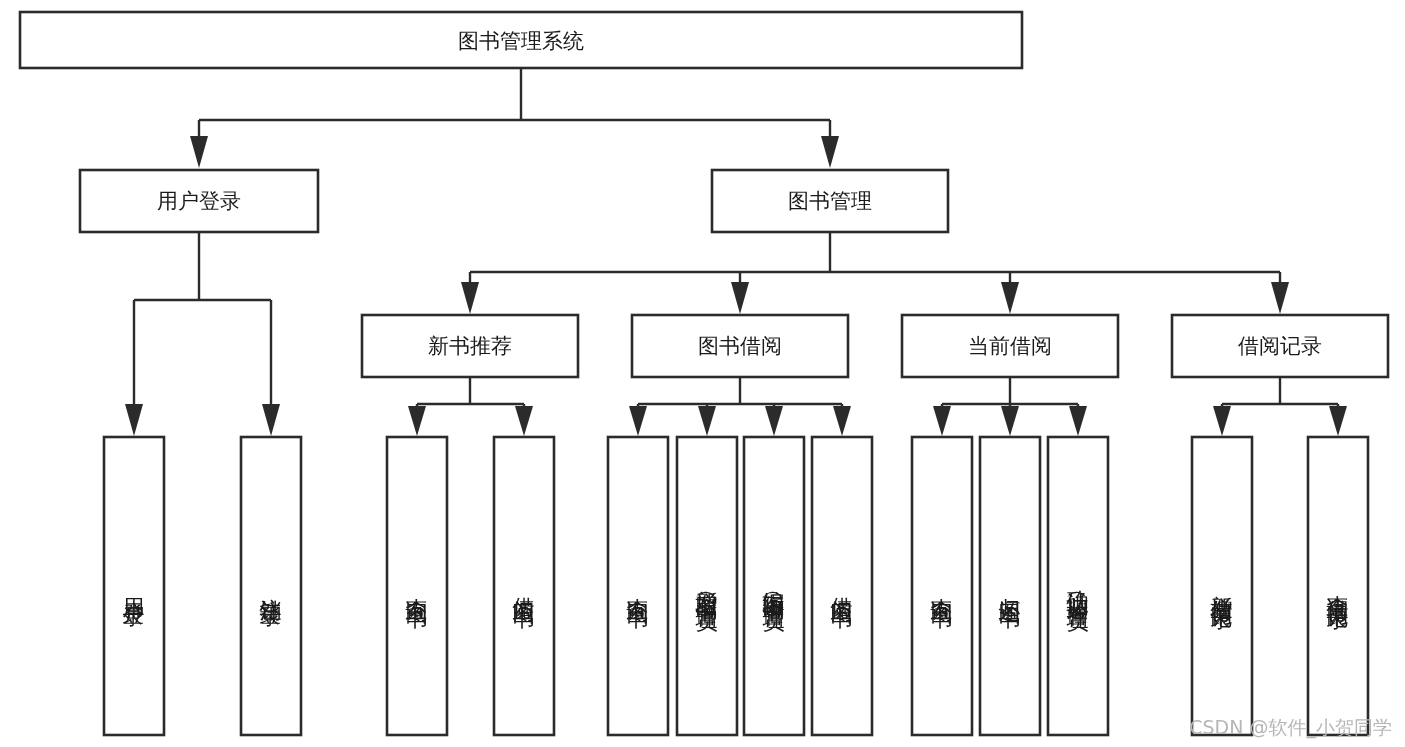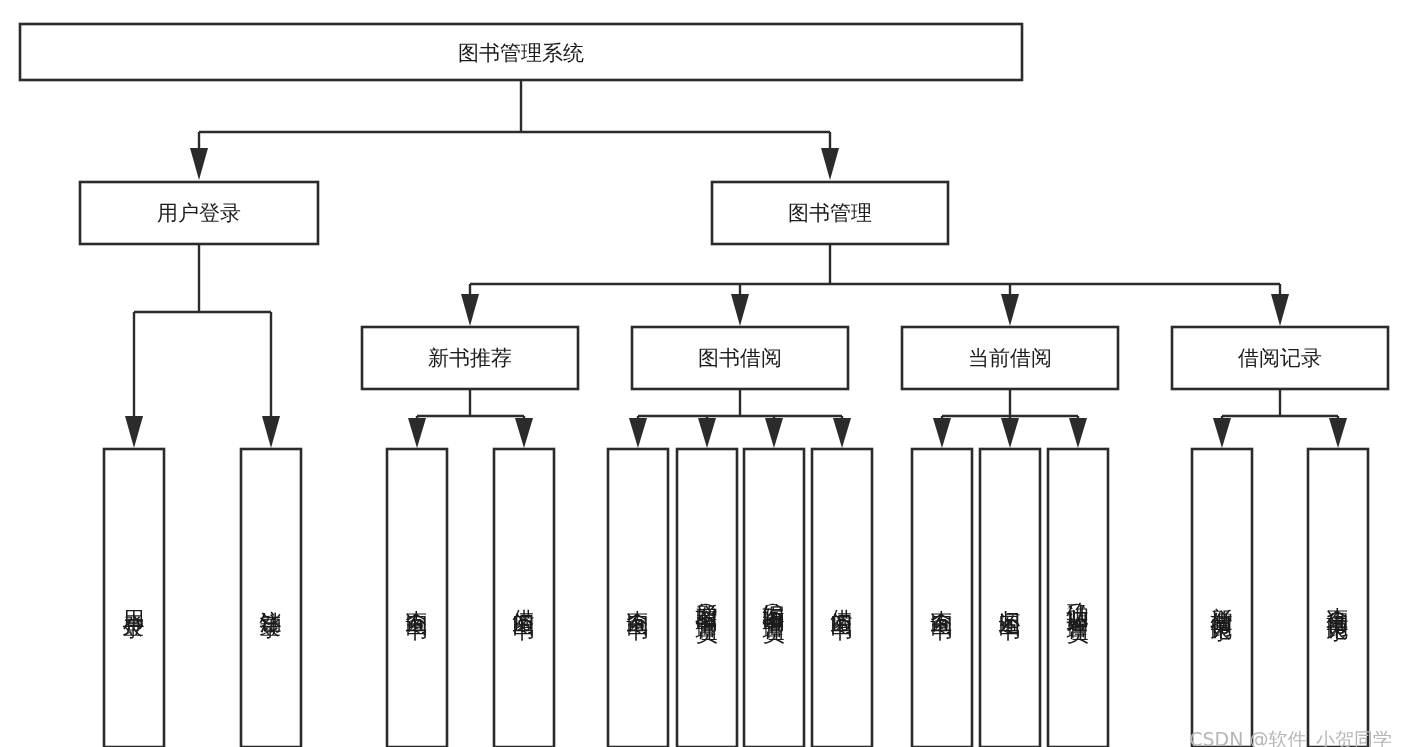--- a/index.html
+++ b/index.html
@@ -10,21 +10,21 @@
   body {
     width: 1405px;
     height: 747px;
     font-family: "Liberation Sans", "DejaVu Sans", sans-serif;
     overflow: hidden;
     position: relative;
   }
   #diagram-root {
     position: absolute;
     left: 0;
-    top: 12px;
+    top: 0;
     width: 1405px;
     height: 579px;
   }
   svg.diagram-canvas {
     display: block;
     width: 1405px;
     height: 747px;
   }
   .node-box {
     fill: #ffffff;

